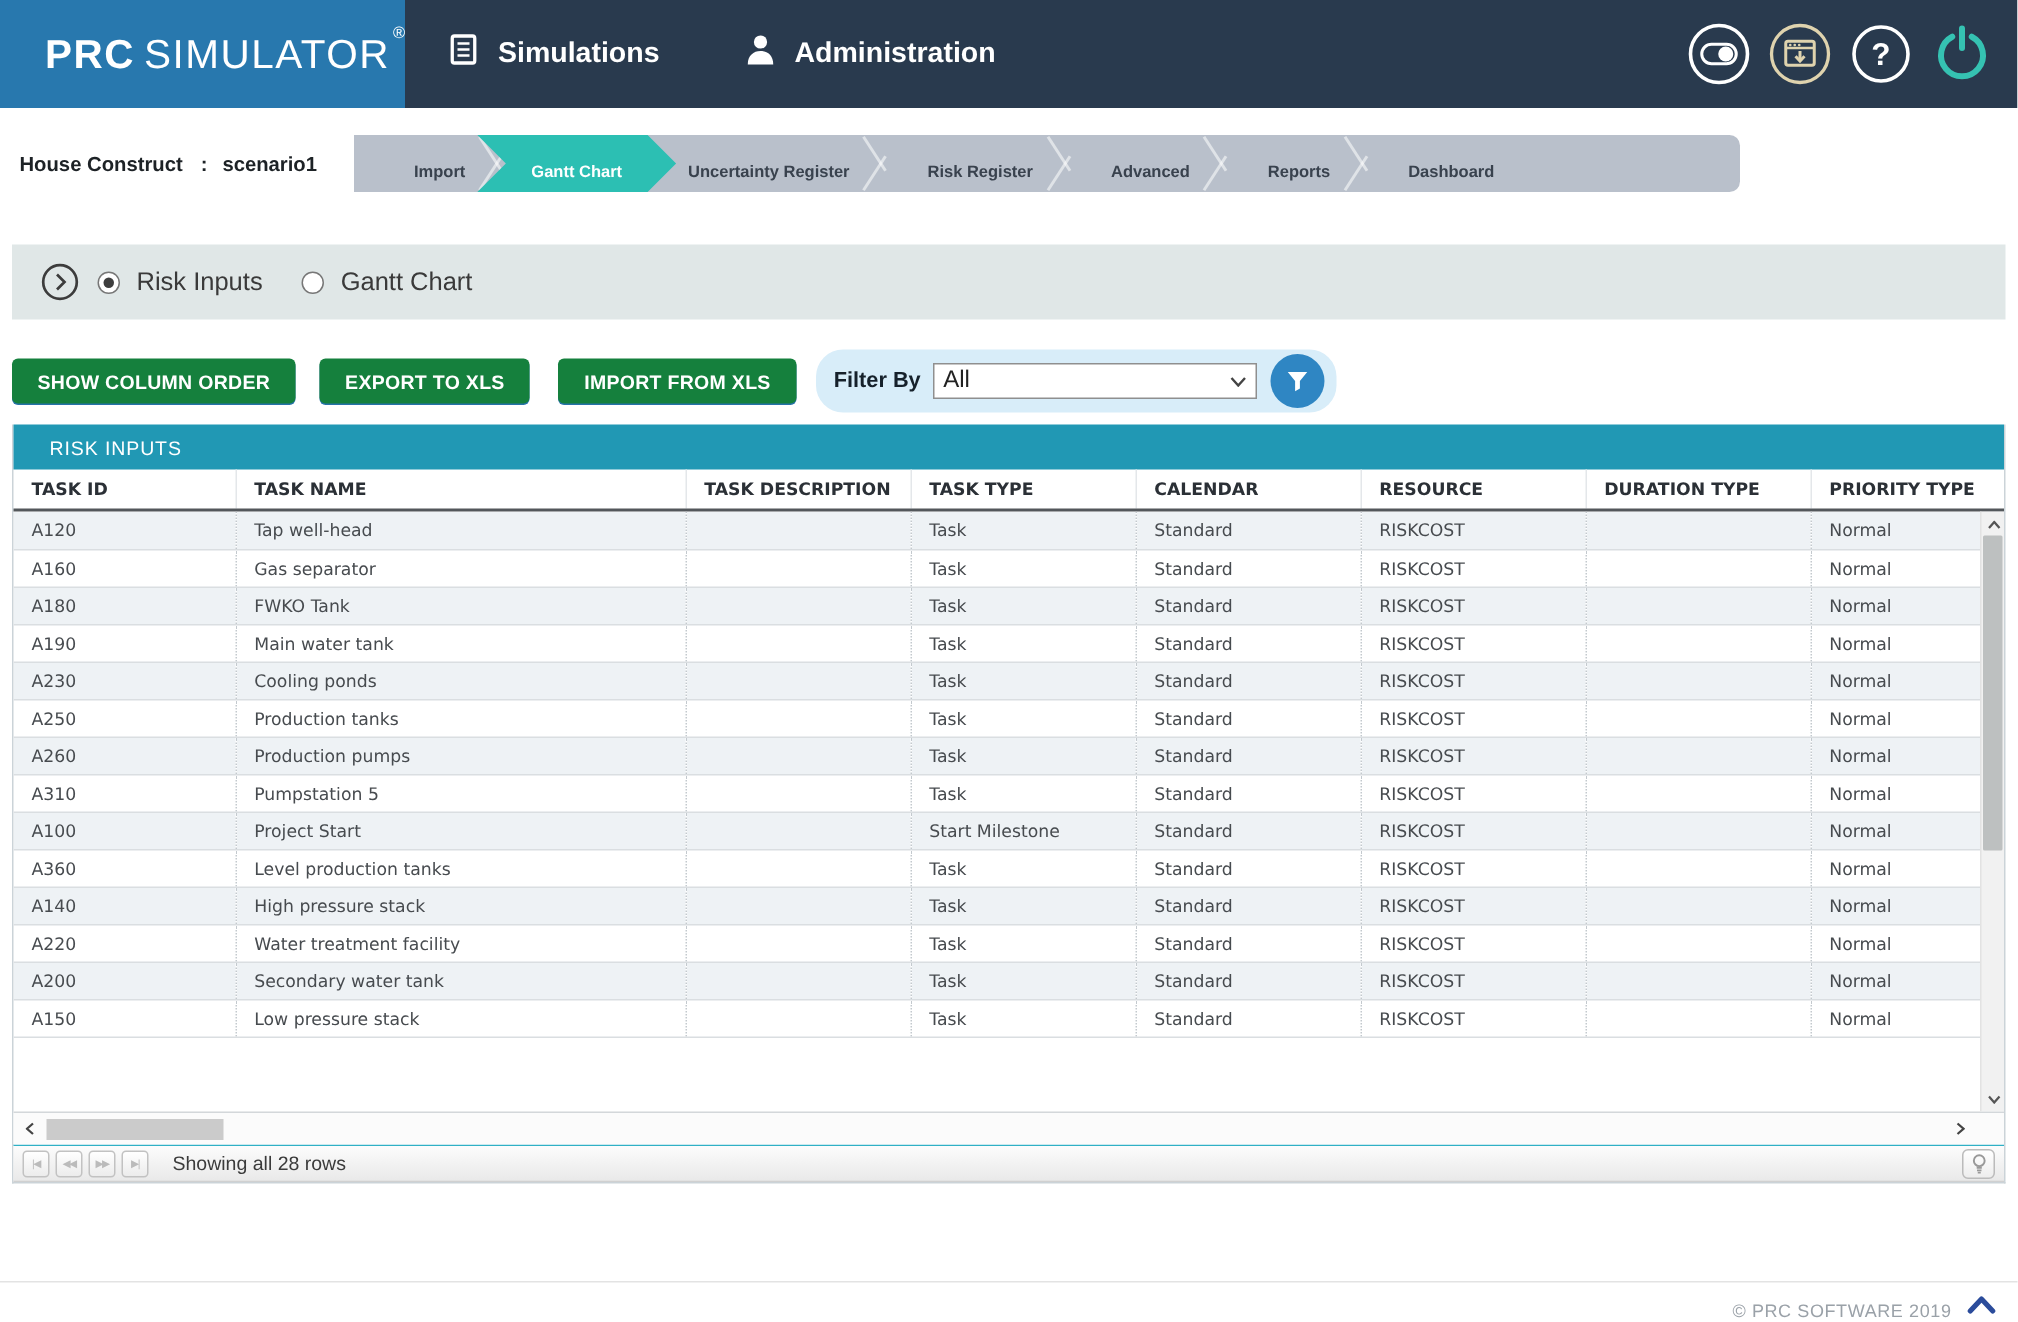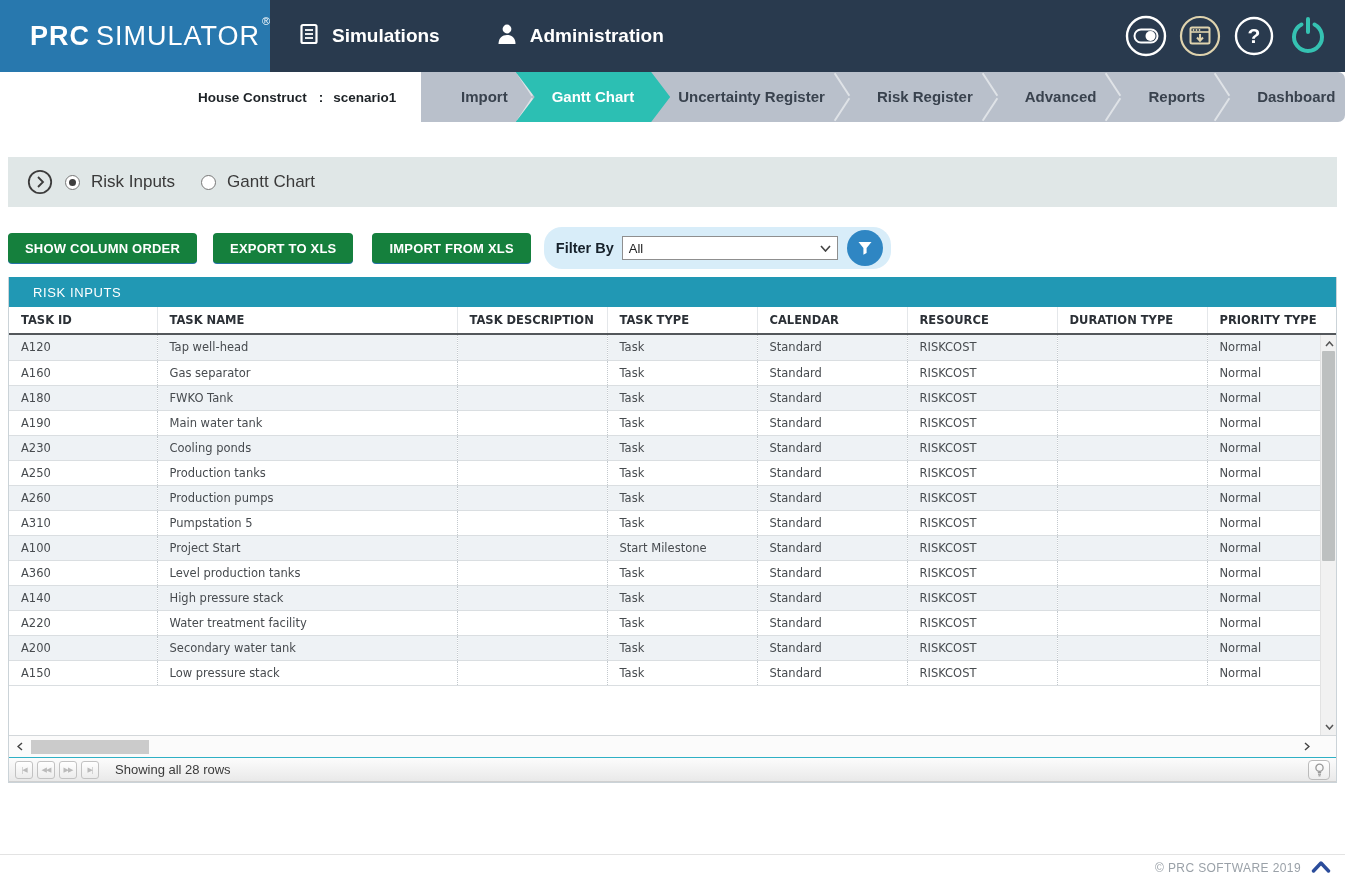--- a/index.html
+++ b/index.html
@@ -13,27 +13,27 @@
   .logo-text b { font-weight:700; margin-right:6px; }
   .logo-text .rest { font-weight:300; }
   .logo-text sup { font-size:11px; position:relative; top:-10px; left:2px; }
   .topnav { display:flex; align-items:center; gap:56px; margin-left:28px; }
   .nav-item { display:flex; align-items:center; gap:12px; color:#fff; font-size:19px;
               font-weight:bold; cursor:pointer; }
   .top-icons { position:absolute; right:14px; top:0; height:72px; display:flex; align-items:center; gap:8px; }
   .cicon { width:46px; height:46px; display:flex; align-items:center; justify-content:center; cursor:pointer; }
 
   
-  .scenario-row { height:50px; display:flex;justify-content:flex-end; }
+  .scenario-row { margin-top:18px; height:38px; display:flex; }
   .crumb { width:236px; background:#fff; display:flex; align-items:center; padding-left:13px;
            font-size:13.5px; font-weight:bold; color:#1d2226; white-space:nowrap; }
   .crumb .colon { margin:0 10px 0 12px; }
   .tabstrip { background:#B9C0CB; border-radius:0 7px 7px 0; display:flex; align-items:stretch;
               padding-left:14px; width:924px; }
-  .tab { position:relative; line-height:50px; padding:0 26px; font-size:15px; font-weight:bold;
+  .tab { position:relative; line-height:50px; padding:0 26px; font-size:11px; font-weight:bold;
          color:#39424E; cursor:pointer; white-space:nowrap; }
   .tab:not(.active):not(:last-child)::before,
   .tab:not(.active):not(:last-child)::after {
       content:""; position:absolute; right:8px; width:2px; height:27px;
       background:rgba(255,255,255,.55); }
   .tab:not(.active):not(:last-child)::before { top:-1px; transform:rotate(-33deg); }
   .tab:not(.active):not(:last-child)::after  { bottom:-1px; transform:rotate(33deg); }
   .tab.active { background:#2CBFB3; color:#fff; z-index:2; margin-left:-18px; margin-right:-18px;
       padding:0 36px;
       clip-path:polygon(0 0, calc(100% - 19px) 0, 100% 50%, calc(100% - 19px) 100%, 0 100%, 19px 50%); }
@@ -52,21 +52,21 @@
   .toolbar { margin:20px 8px 0; height:42px; display:flex; align-items:center; }
   .btn { height:30px; background:#15803d; border:none; border-radius:4px; color:#fff;
          font-family:"Liberation Sans",sans-serif; font-weight:bold; font-size:13px;
          letter-spacing:.2px; padding:0 17px; cursor:pointer; box-shadow:0 1px 0 #2672a8; }
   .btn + .btn { margin-left:16px; }
   .btn:nth-of-type(3) { margin-left:19px; }
   .filter-panel { margin-left:13px; height:42px; background:#D8EDF9; display:flex; align-items:center;
                   padding:0 8px 0 12px;border-radius:18px; }
   .filter-label { font-size:14.5px; font-weight:bold; color:#16212B; margin-right:8px; }
   .filter-select { width:216px; height:24px; background:#fff; border:1px solid #8f8f8f;
-                   display:flex; align-items:center; padding:0 6px; font-size:13px; color:#222;
+                   display:flex; align-items:center; padding:0 6px; font-size:16px; color:#222;
                    cursor:pointer; justify-content:space-between; }
   .filter-btn { width:36px; height:36px; border-radius:50%; background:#2F86C3; border:none;
                 margin-left:9px; display:flex; align-items:center; justify-content:center; cursor:pointer; }
 
   
   .grid-wrap { margin:8px 8px 0; border:1px solid #CBD3D8; border-top:none; }
   .grid-title { height:30px; background:#2198B4; color:#fff; font-size:13px; letter-spacing:.6px;
                 display:flex; align-items:center; padding-left:24px; }
   table { border-collapse:collapse; table-layout:fixed; }
   .head-table { width:100%; }
@@ -109,21 +109,21 @@
   .pg-btn { width:18px; height:18px; margin-right:4px; border:1px solid #C2C2C2; border-radius:3px;
             background:linear-gradient(#ffffff,#ececec); color:#BBBBBB; font-size:7px;
             letter-spacing:-1px; display:flex; align-items:center; justify-content:center; cursor:pointer; }
   .pg-status { margin-left:12px; font-size:13px; color:#3B3B3B; }
   .bulb-btn { margin-left:auto; width:22px; height:20px; border:1px solid #BBBBBB; border-radius:4px;
               background:linear-gradient(#ffffff,#ededed); display:flex; align-items:center;
               justify-content:center; cursor:pointer; }
 
   
   .footer { position:absolute; left:0; right:0; bottom:0; height:27px; border-top:1px solid #E3E3E3;
-            display:flex; align-items:center; justify-content:flex-end; padding:0 14px; gap:10px;
+            display:flex; align-items:flex-end; justify-content:flex-end; padding:0 14px; gap:10px;
             background:#fff; }
   .copyright { font-size:12px; color:#9AA1A8; letter-spacing:.4px; }
 </style>
 </head>
 <body>
 
 <header class="topbar">
   <div class="logo">
     <span class="logo-text"><b>PRC</b><span class="rest">SIMULATOR</span><sup>®</sup></span>
   </div>

